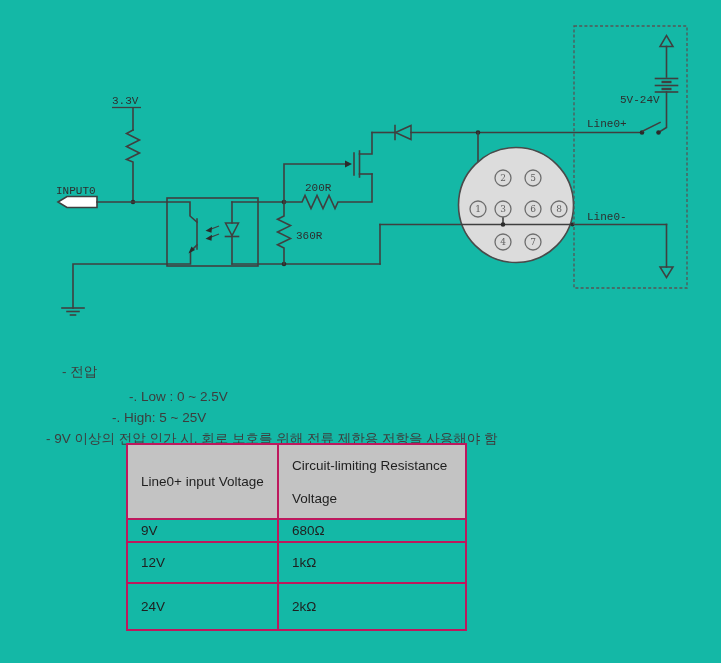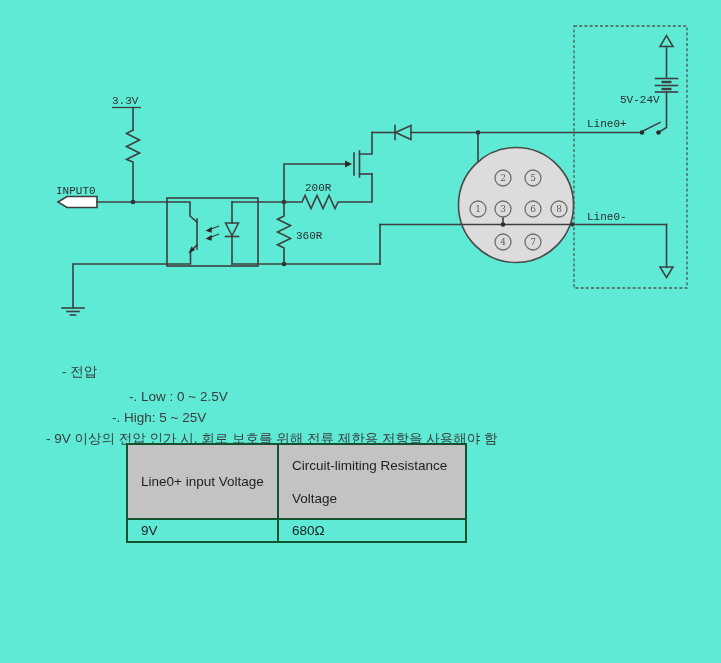--- a/index.html
+++ b/index.html
@@ -1,28 +1,28 @@
 <!DOCTYPE html>
 <html><head>
 <meta charset="utf-8">
 <style>
   html,body{margin:0;padding:0;background:#ffffff;}
-  #page{position:relative;width:721px;height:663px;background:#5eead4;overflow:hidden;
+  #page{position:relative;width:721px;height:663px;background:#14b8a6;overflow:hidden;
         font-family:"Liberation Sans",sans-serif;}
   #schematic{position:absolute;left:0;top:0;}
   .sch-label{font-family:"Liberation Mono",monospace;font-size:11px;fill:#2e2e2e;}
   .pin-num{font-family:"DejaVu Serif",serif;font-size:9px;fill:#5f5f5f;}
   .wire{stroke:#3f3f3f;stroke-width:1.6;fill:none;stroke-linecap:square;stroke-linejoin:miter;}
   .thin{stroke:#3f3f3f;stroke-width:1.3;fill:none;}
   .dot{fill:#2b2b2b;stroke:none;}
   .notes{position:absolute;color:#3d3d3d;font-size:13.5px;white-space:nowrap;}
   .note-line{position:absolute;white-space:nowrap;margin-top:16px;}
   #vtable{position:absolute;left:126px;top:443px;border-collapse:collapse;
           table-layout:fixed;width:339px;color:#1f1f1f;font-size:13.5px;}
-  #vtable td{border:2px solid #14532d;padding:0 0 0 13px;vertical-align:middle;}
+  #vtable td{border:2px solid #be185d;padding:0 0 0 13px;vertical-align:middle;}
   #vtable tr.hdr td{background:#c3c3c3;}
   .hdr2 div{line-height:33px;}
 </style>
 </head>
 <body>
 
 <div id="page">
 
   <svg id="schematic" width="721" height="340" viewBox="0 0 721 340">
 
@@ -177,16 +177,24 @@
       <td>Line0+ input Voltage</td>
       <td class="hdr2">
         <div>Circuit-limiting Resistance</div>
         <div>Voltage</div>
       </td>
     </tr>
     <tr style="height:23px;">
       <td>9V</td>
       <td>680Ω</td>
     </tr>
+    <tr style="height:41px;">
+      <td>12V</td>
+      <td>1kΩ</td>
+    </tr>
+    <tr style="height:47px;">
+      <td>24V</td>
+      <td>2kΩ</td>
+    </tr>
   </tbody>
     </table>
 
 </div>
 
 </body></html>

